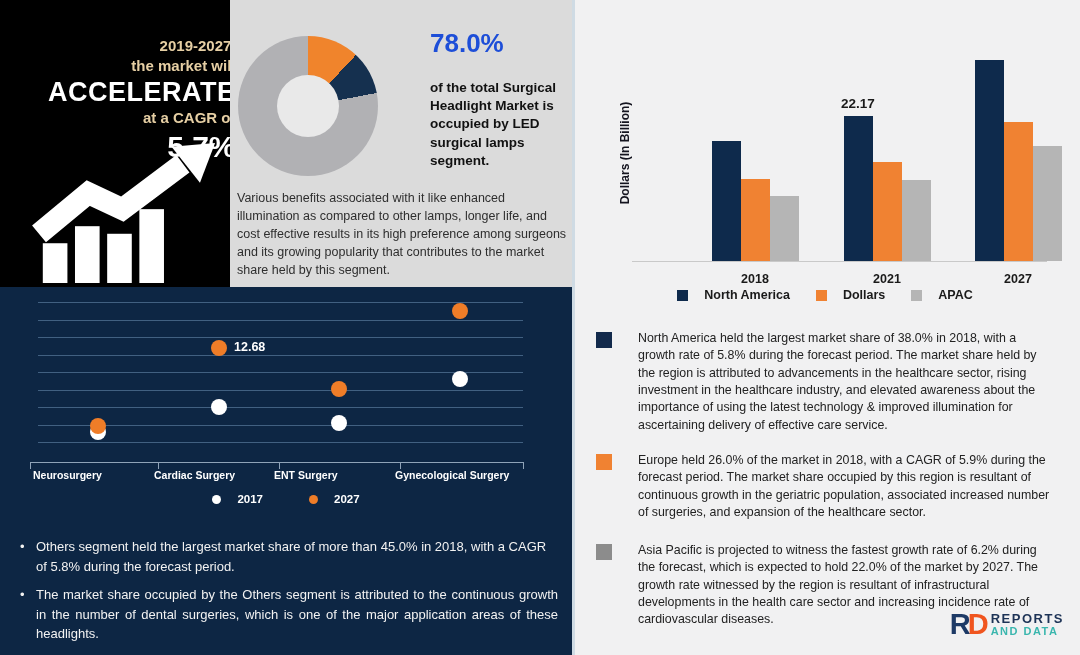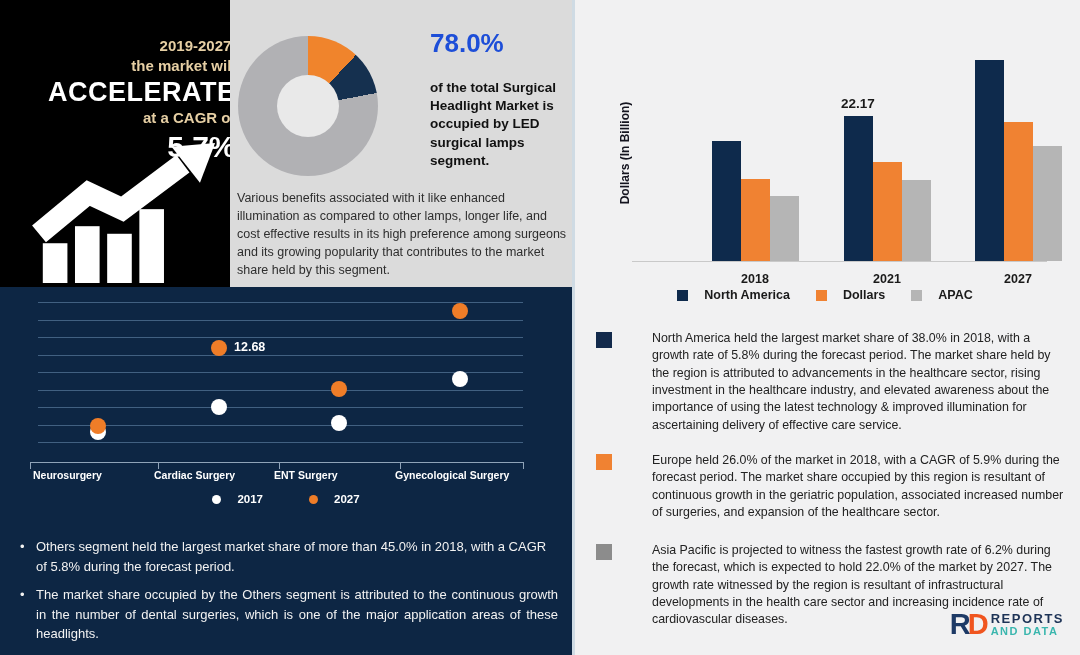--- a/index.html
+++ b/index.html
@@ -45,21 +45,21 @@
   .right-col { position:absolute; left:572px; top:0; width:508px; height:655px; background:#f1f1f2; border-left:3px solid #cfdbe4; }
   .bar-ylabel { position:absolute; left:-56px; top:146px; width:212px; text-align:center; font-size:12px; font-weight:700; color:#14141f; transform:rotate(-90deg); }
   .bar-plot { position:absolute; left:57px; top:50px; width:415px; height:212px; border-bottom:1px solid #c9c9c9; }
   .bar { position:absolute; bottom:0; }
   .bar-cat { position:absolute; bottom:-25px; width:70px; text-align:center; font-size:12.5px; font-weight:700; color:#1a1a1a; }
   .bar-ann { position:absolute; width:56px; text-align:center; font-size:13.5px; font-weight:700; color:#1a1a1a; }
   .bar-legend { position:absolute; left:40px; top:288px; width:420px; display:flex; justify-content:center; gap:26px; }
   .bar-legend .legend-item { color:#1a1a1a; font-size:12.5px; }
   .legend-sq { width:11px; height:11px; }
   .regions { position:absolute; left:21px; top:330px; width:470px; }
-  .region-item { position:absolute; display:flex; gap:40px; }
+  .region-item { position:absolute; display:flex; gap:26px; }
   .region-square { width:16px; height:16px; flex:0 0 16px; margin-top:2px; }
   .region-text { width:418px; font-size:12.4px; color:#222; line-height:1.4; }
   .logo { position:absolute; right:16px; bottom:16px; display:flex; align-items:center; gap:5px; }
   .logo-mark { font-size:29px; font-weight:800; letter-spacing:-3px; line-height:1; }
   .logo-r { color:#1d3a66; }
   .logo-d { color:#f0551f; }
   .logo-text-1 { font-size:13px; font-weight:700; color:#1d3356; letter-spacing:1.5px; line-height:1.05; }
   .logo-text-2 { font-size:11px; font-weight:700; color:#3ab6ae; letter-spacing:1.5px; }
 </style>
 </head>

